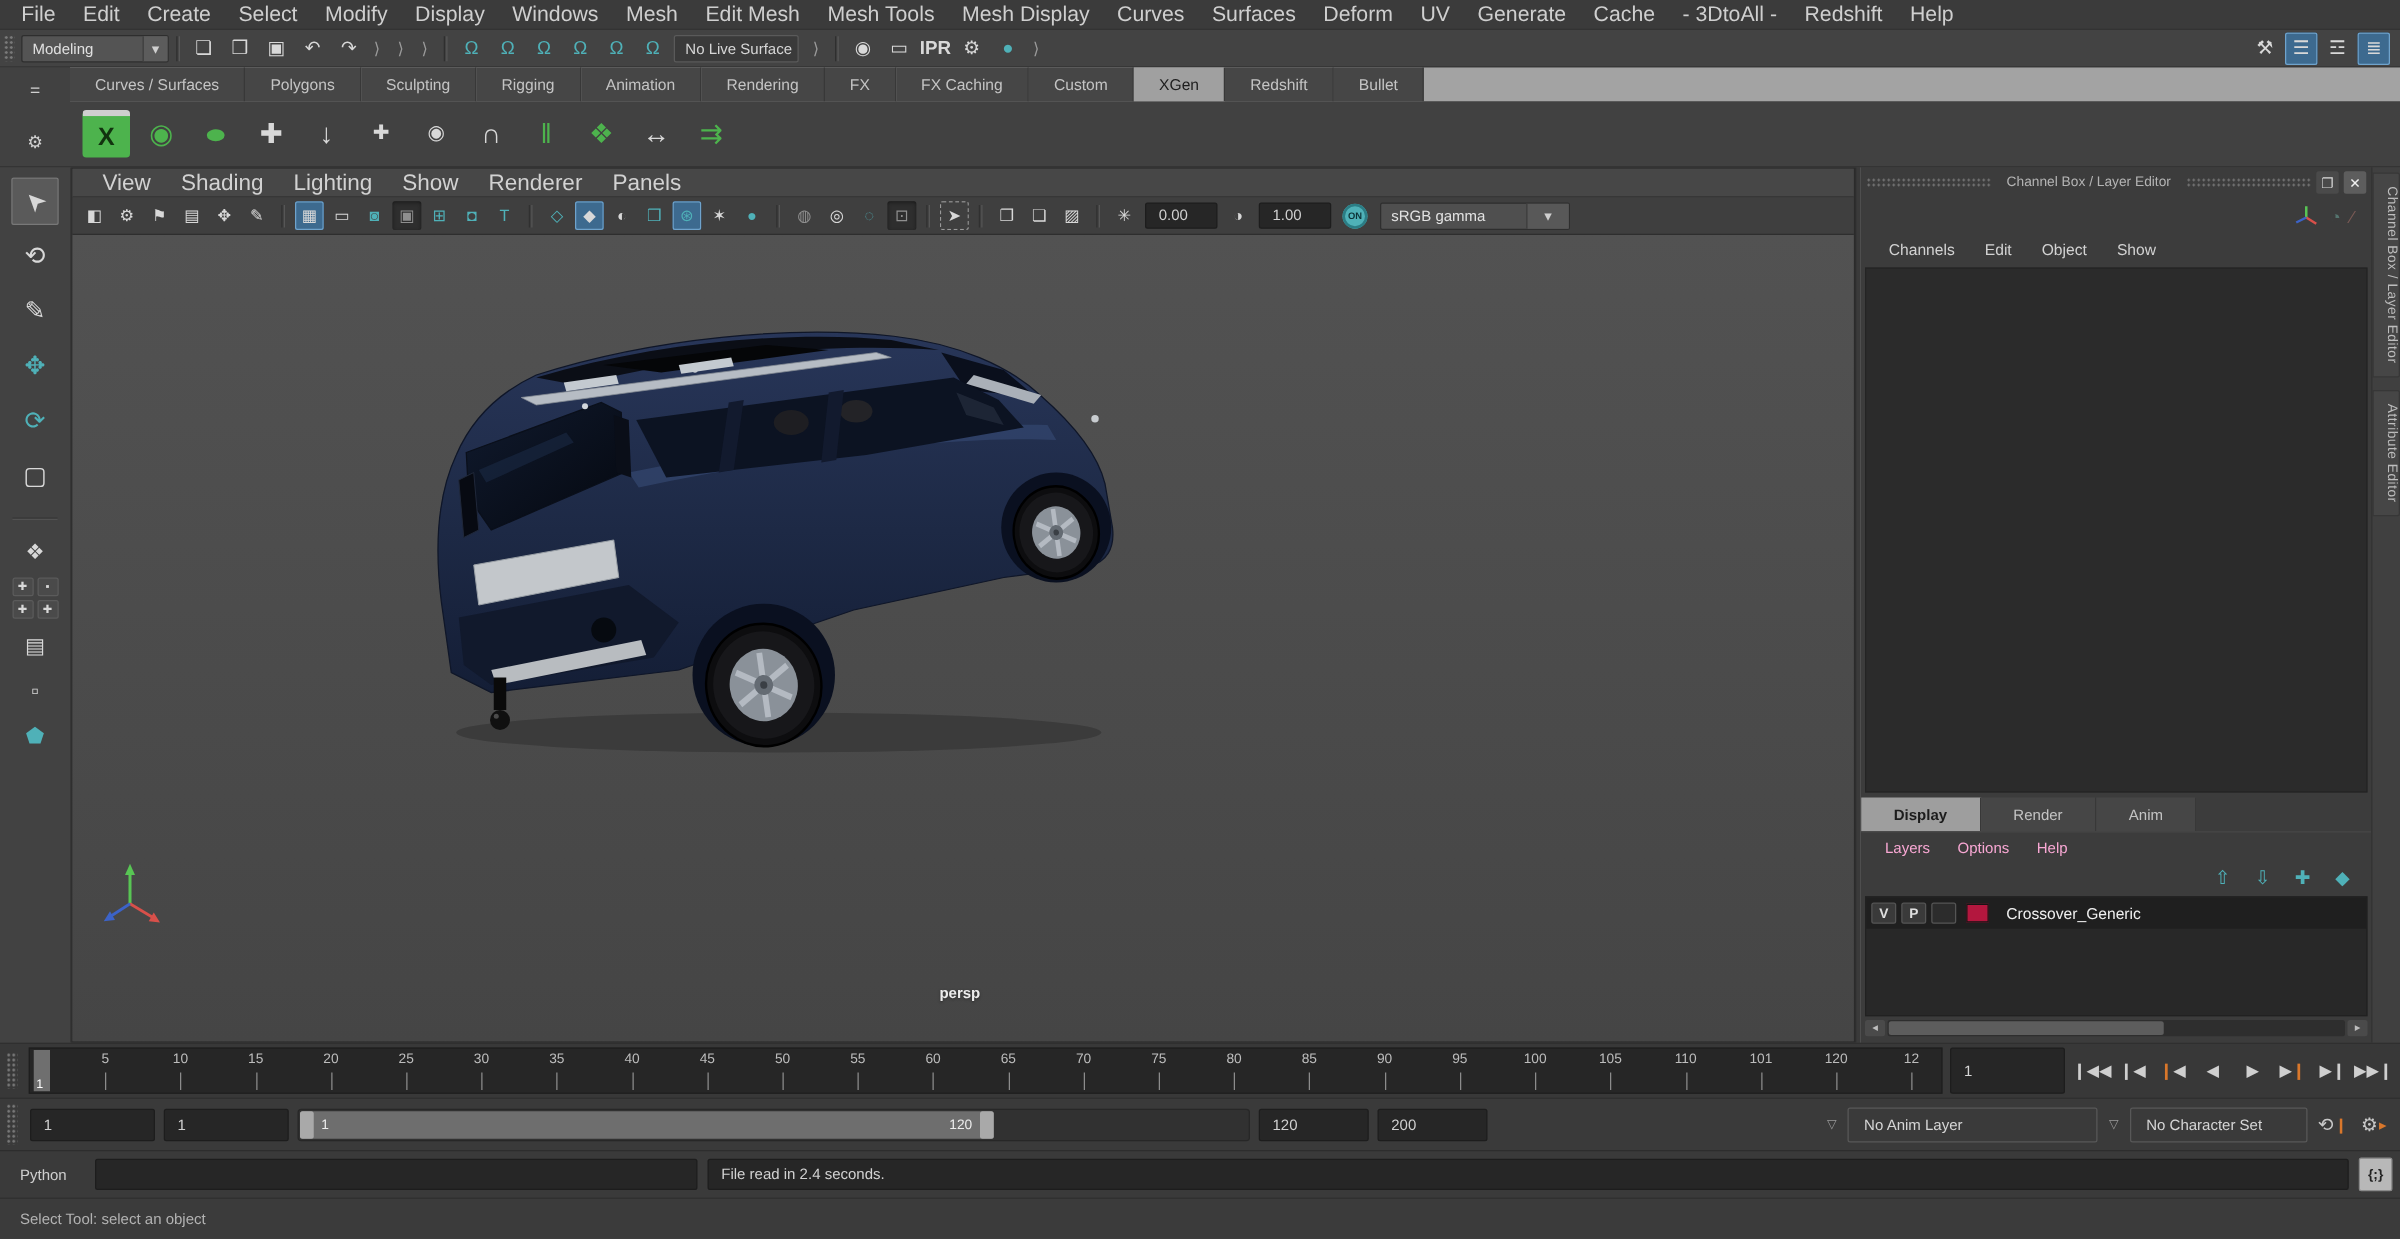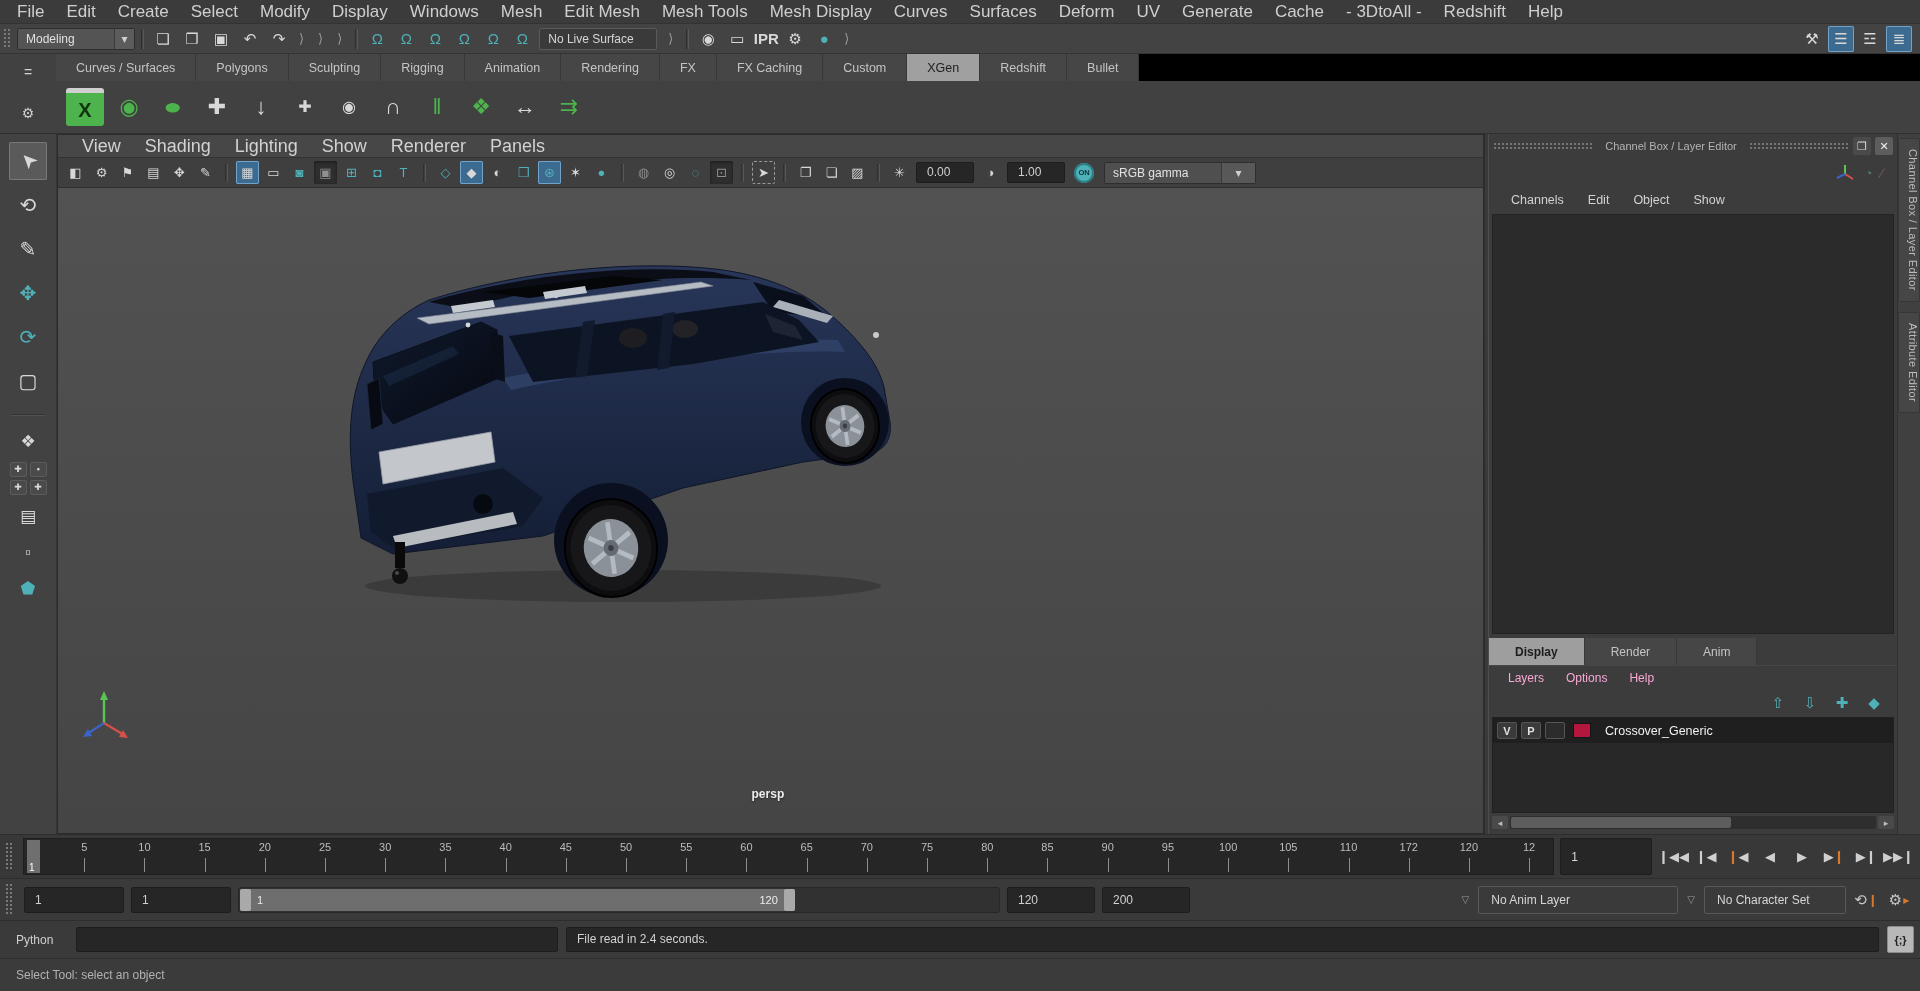--- a/index.html
+++ b/index.html
@@ -28,30 +28,30 @@
 
   
   .menubar{height:24px;background:#3b3b3b;display:flex;align-items:center;padding-left:6px;border-bottom:1px solid #333;}
   .menubar .mi{padding:0 11px;line-height:24px;color:#cfcfcf;font-size:17px;}
 
   
   .statusbar{height:30px;background:#434343;display:flex;align-items:center;border-bottom:1px solid #343434;padding-right:8px;}
   .mode-dd{width:118px;height:22px;margin-left:2px;background:#545454;border:1px solid #2e2e2e;border-radius:2px;display:flex;align-items:center;}
   .mode-dd span:first-child{flex:1;padding-left:8px;color:#e0e0e0;}
   .mode-dd .dd-arrow{width:20px;text-align:center;border-left:1px solid #3a3a3a;color:#cfcfcf;background:#5c5c5c;line-height:20px;}
-  .live-field{width:118px;height:22px;background:#3a3a3a;border:1px solid #5a5a5a;border-radius:2px;line-height:20px;padding-left:8px;color:#d6d6d6;margin:0 4px;}
+  .live-field{width:100px;height:22px;background:#3a3a3a;border:1px solid #5a5a5a;border-radius:2px;line-height:20px;padding-left:8px;color:#d6d6d6;margin:0 4px;}
   .statusbar .ic{width:26px;height:26px;}
   .statusbar .ic .g{font-size:15px;}
 
   
   .shelf{height:80px;background:#414141;display:flex;border-bottom:1px solid #303030;}
   .shelf-left{width:56px;display:flex;flex-direction:column;align-items:center;justify-content:space-between;padding:6px 0 8px;}
   .shelf-left .ic{color:#bcbcbc;}
   .shelf-main{flex:1;display:flex;flex-direction:column;}
-  .shelf-tabs{height:27px;display:flex;background:#000000;align-items:stretch;}
+  .shelf-tabs{height:27px;display:flex;background:#a3a3a3;align-items:stretch;}
   .shelf-tabs .tab{padding:0 20px;display:flex;align-items:center;font-size:12.5px;color:#c4c4c4;background:#464646;border-right:1px solid #383838;}
   .shelf-tabs .tab.active{background:#a0a0a0;color:#1d1d1d;}
   .shelf-icons{height:52px;padding-left:10px;gap:6px;}
   .shelf-icons .ic{width:38px;height:38px;}
   .shelf-icons .ic .g{font-size:22px;}
   .shelf-icons .ic.xwin{background:var(--green);border-top:5px solid #cfcfcf;border-radius:3px;}
   .shelf-icons .ic.xwin .g{color:#12330f;font-weight:bold;font-size:20px;}
   .shelf-icons .ic.wide .g{transform:scaleX(1.5);}
   .shelf-icons .ic.sm .g{font-size:16px;}
 
@@ -775,21 +775,21 @@
       </div>
       <div class="tick" style="left: 82.6772%;">
         <span class="tl">105</span>
         <div class="tm"></div>
       </div>
       <div class="tick" style="left: 86.6142%;">
         <span class="tl">110</span>
         <div class="tm"></div>
       </div>
       <div class="tick" style="left: 90.5512%;">
-        <span class="tl">172</span>
+        <span class="tl">101</span>
         <div class="tm"></div>
       </div>
       <div class="tick" style="left: 94.4882%;">
         <span class="tl">120</span>
         <div class="tm"></div>
       </div>
       <div class="tick" style="left: 98.4252%;">
         <span class="tl">12</span>
         <div class="tm"></div>
       </div>

